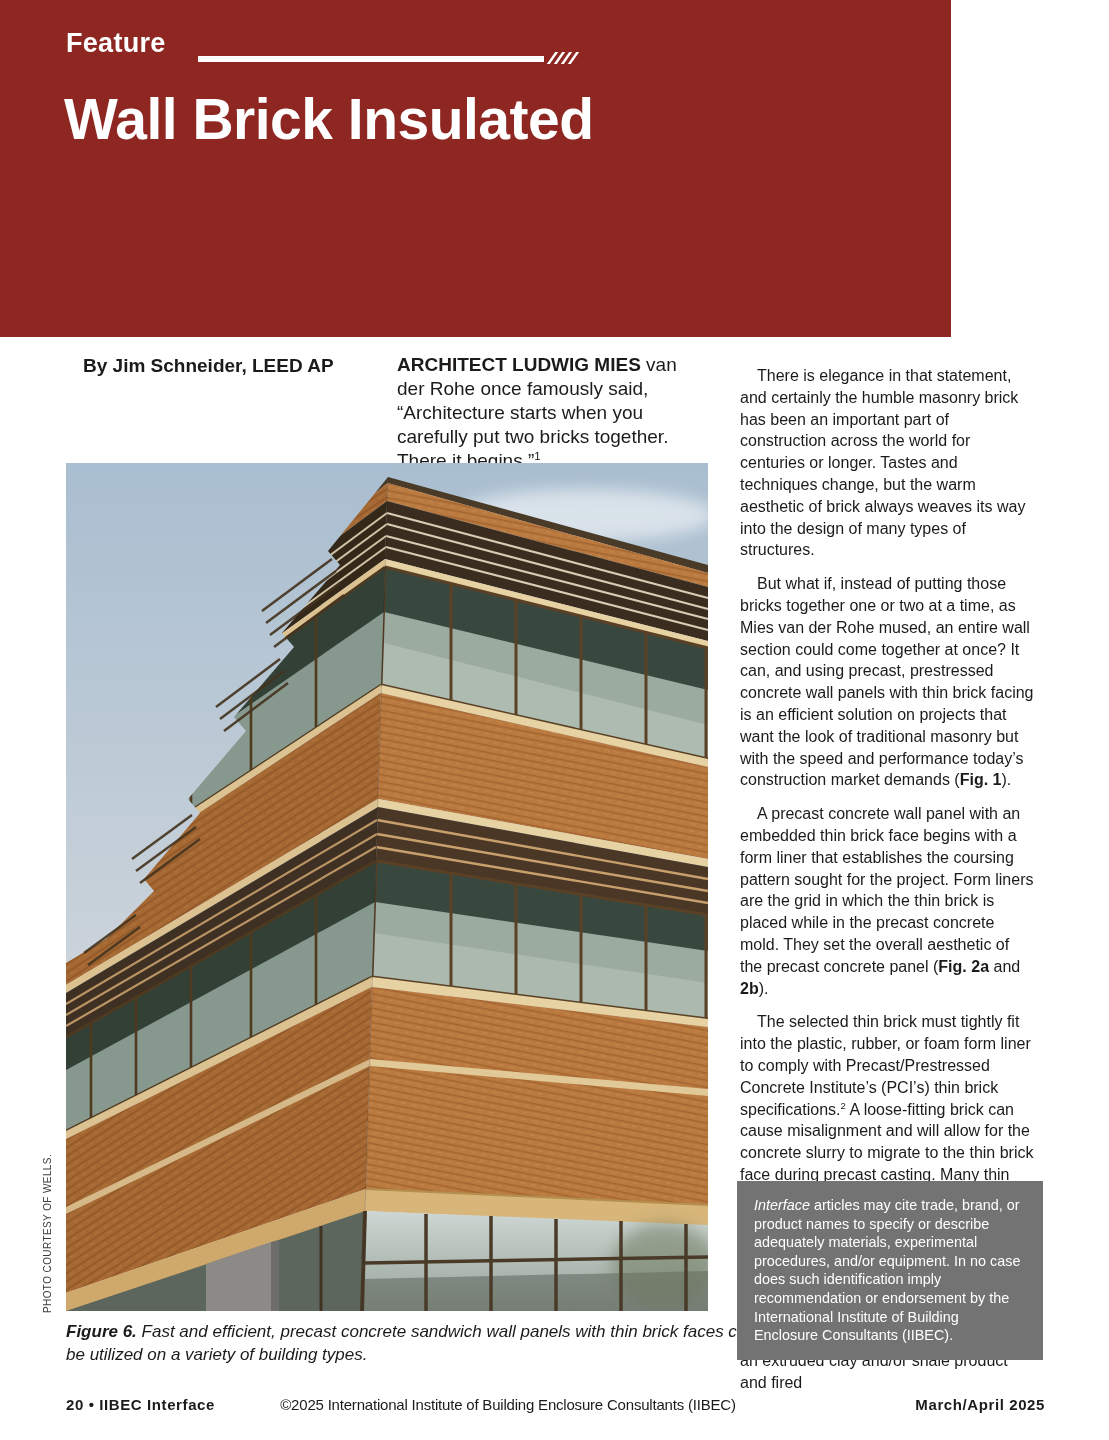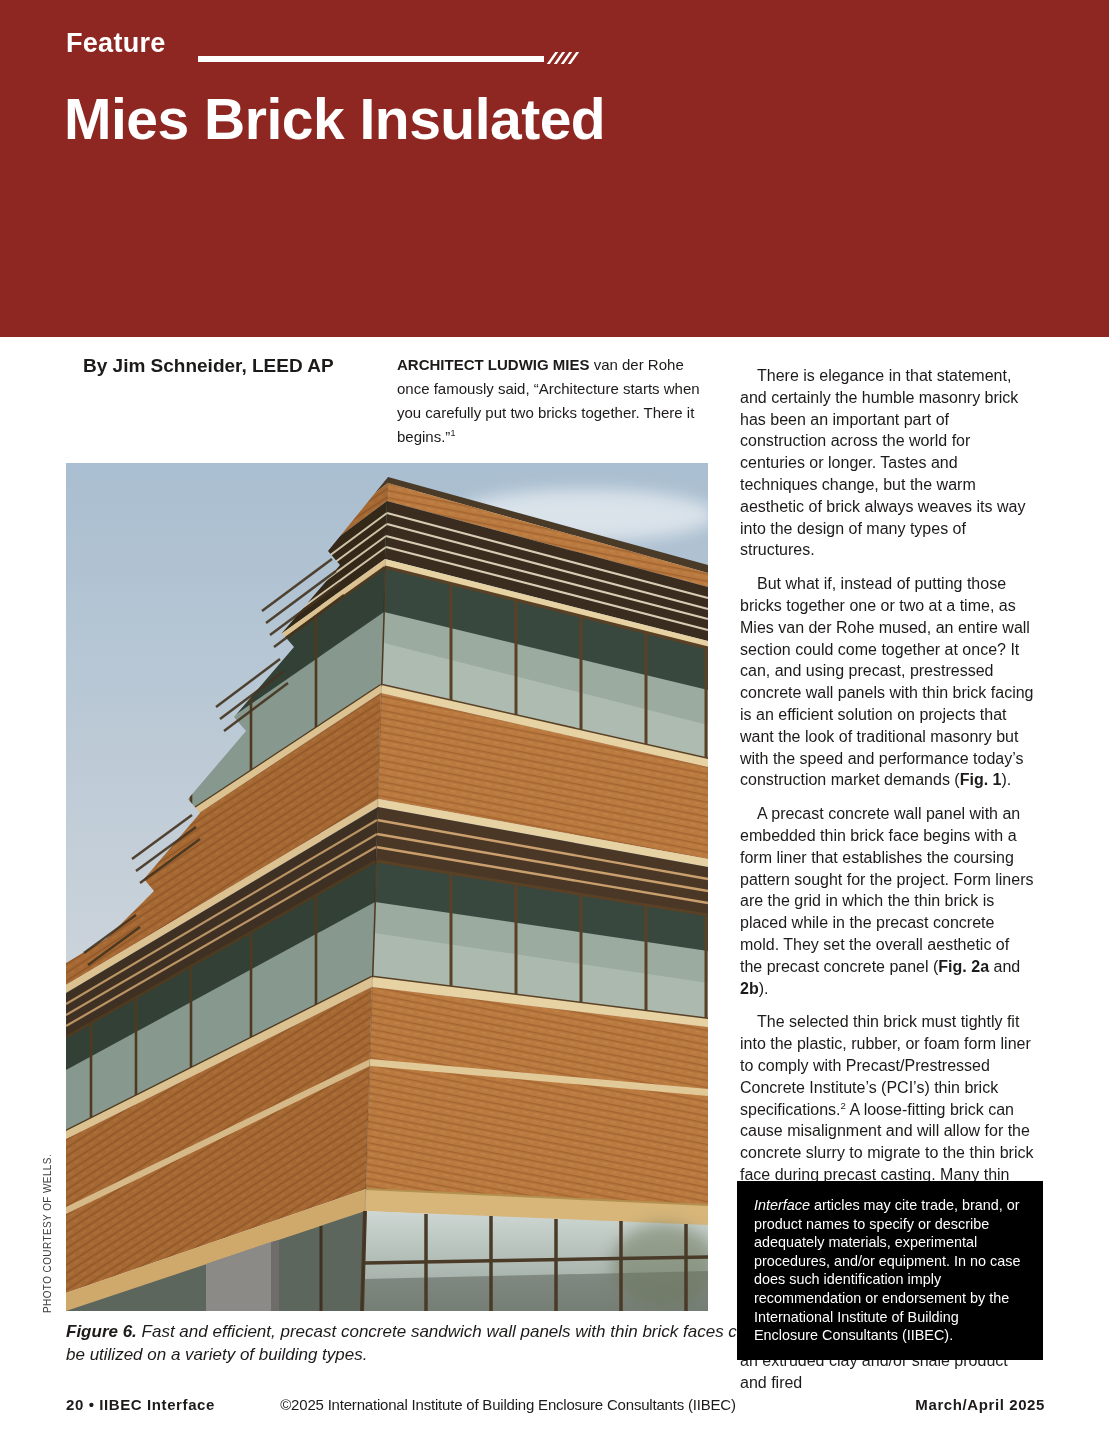--- a/index.html
+++ b/index.html
@@ -5,63 +5,63 @@
   html,body{margin:0;padding:0;}
   body{
     width:1109px;height:1440px;position:relative;background:#ffffff;
     font-family:"Liberation Sans",sans-serif;color:#1d1b1a;overflow:hidden;
   }
   .b{font-weight:bold;}
   .i{font-style:italic;}
   sup{font-size:0.6em;line-height:0;vertical-align:super;}
 
   
-  .band{position:absolute;left:0;top:0;width:1109px;height:337px;background:#8e2722;}
+  .band{position:absolute;left:0;top:0;width:951px;height:337px;background:#8e2722;}
   .kicker{position:absolute;left:66px;top:28px;font-size:27px;font-weight:bold;color:#fff;letter-spacing:.3px;}
   .rule{position:absolute;left:198px;top:56px;width:346px;height:6px;background:#fff;}
   .slash{position:absolute;top:52px;width:3px;height:12px;background:#fff;transform:skewX(-35deg);}
   .title{position:absolute;left:64px;top:84px;font-size:57px;line-height:70px;font-weight:bold;color:#fff;letter-spacing:-0.5px;white-space:nowrap;}
 
   
   .byline{position:absolute;left:66px;top:355px;font-size:19px;font-weight:bold;margin-left:17px;}
-  .col-mid{position:absolute;left:397px;top:353px;width:304px;font-size:15px;line-height:24px;}
+  .col-mid{position:absolute;left:397px;top:353px;width:304px;font-size:19px;line-height:24px;}
   .col-right{position:absolute;left:728px;top:353px;width:318px;font-size:16px;line-height:21.8px;}
   .col-right p{margin:12px;text-indent:17px;}
 
   
   .photo{position:absolute;left:66px;top:463px;width:642px;height:848px;overflow:hidden;background:#c2ced8;}
   .credit{
     position:absolute;left:42px;top:1313px;font-size:10px;letter-spacing:.4px;color:#3c3c3c;
     transform:rotate(-90deg);transform-origin:0 0;white-space:nowrap;
   }
   .caption{position:absolute;left:66px;top:1320px;width:700px;font-size:17px;line-height:23px;font-style:italic;}
 
   
   .notice{
     position:absolute;left:737px;top:1181px;width:306px;box-sizing:border-box;
-    padding:15px 17px;background:#000000;color:#ffffff;font-size:14.4px;line-height:18.6px;
+    padding:15px 17px;background:#737373;color:#ffffff;font-size:14.4px;line-height:18.6px;
   }
 
   
   .footer-left{position:absolute;left:66px;top:1396px;font-size:15px;font-weight:bold;letter-spacing:.6px;text-align:right;}
   .footer-center{position:absolute;left:0;top:1396px;width:1016px;text-align:center;font-size:15px;letter-spacing:-0.2px;}
   .footer-right{position:absolute;right:64px;top:1396px;font-size:15px;font-weight:bold;letter-spacing:.6px;}
 </style>
 </head>
 <body>
 
 <div class="band">
   <div class="kicker">Feature</div>
   <div class="rule"></div>
   <div class="slash" style="left:551px"></div>
   <div class="slash" style="left:558px"></div>
   <div class="slash" style="left:565px"></div>
   <div class="slash" style="left:572px"></div>
   <div class="title">
-    <div>Mies Brick Insulated</div>
+    <div>Wall Brick Insulated</div>
   </div>
 </div>
 
 <div class="byline">By Jim Schneider, LEED AP</div>
 
 <div class="col-mid"><span class="b">ARCHITECT LUDWIG MIES</span><span> van der Rohe once famously said, “Architecture starts when you carefully put two bricks together. There it begins.”</span><sup>1</sup></div>
 
 <div class="col-right">
     <p><span>There is elegance in that statement, and certainly the humble masonry brick has been an important part of construction across the world for centuries or longer. Tastes and techniques change, but the warm aesthetic of brick always weaves its way into the design of many types of structures.</span></p>
     <p><span>But what if, instead of putting those bricks together one or two at a time, as Mies van der Rohe mused, an entire wall section could come together at once? It can, and using precast, prestressed concrete wall panels with thin brick facing is an efficient solution on projects that want the look of traditional masonry but with the speed and performance today’s construction market demands (</span><span class="b">Fig. 1</span><span>).</span></p>

